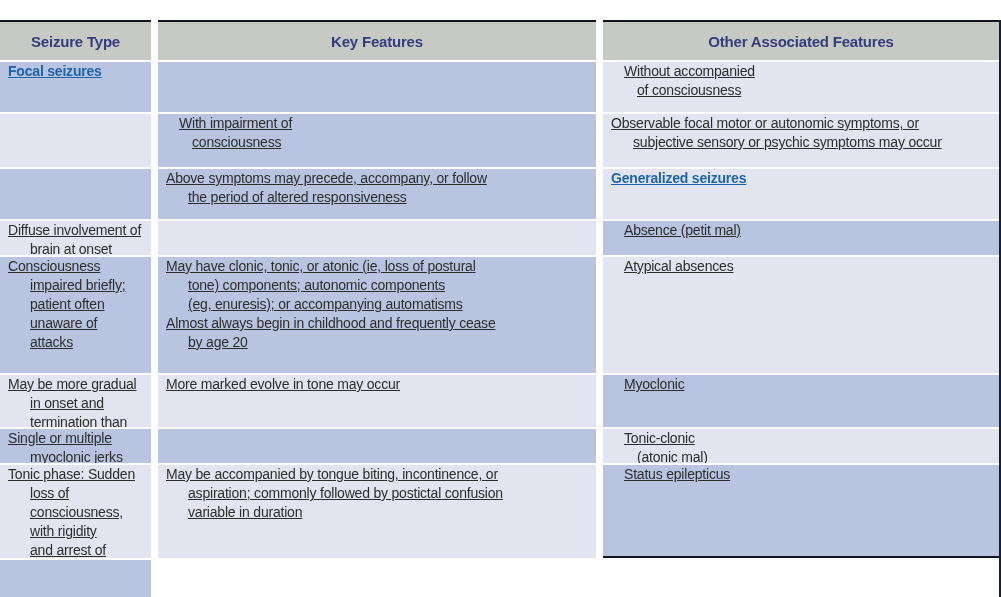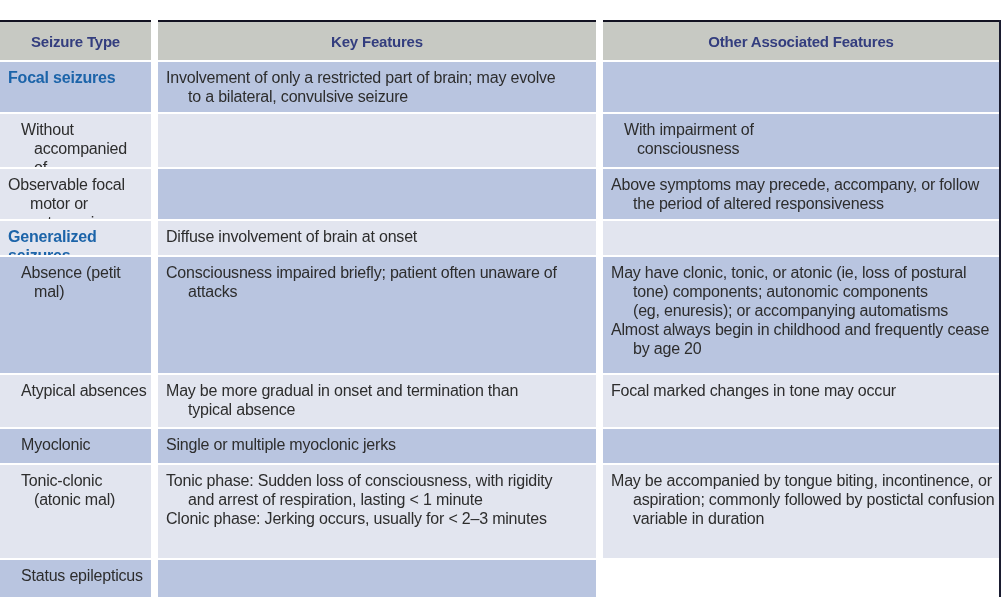--- a/index.html
+++ b/index.html
@@ -26,28 +26,28 @@
     color: #333d7e;
     font-weight: bold;
     font-size: 15px;
     letter-spacing: -0.2px;
     display: flex;
     align-items: center;
     justify-content: center;
     border-top: 2px solid #131322;
   }
   .cell {
-    font-size: 16px;
+    font-size: 14px;
     line-height: 19px;
     letter-spacing: -0.2px;
     color: #2d2d2d;
-    padding-top: 6px;
     padding-bottom: 6px;
     padding-right: 3px;
     overflow: hidden;
+    text-decoration: underline;
   }
   .cell.med { background: #b9c5e0; }
   .cell.lgt { background: #e2e5ef; }
   .cell.last-row { border-bottom: 2px solid #131322; }
   .para { white-space: pre-line; }
   
   .cx .para { padding-left: 30px; text-indent: -22px; }
   
   .c1.sub .para { padding-left: 34px; text-indent: -13px; }
   
@@ -57,24 +57,20 @@
 </head>
 <body>
 
 <div class="table-wrap">
   <div class="grid" id="table-grid" style="grid-template-rows: 40px 50px 53px 50px 34px 116px 52px 34px 93px 50px;">
     <div class="hcell">Seizure Type</div>
     <div class="hcell">Key Features</div>
     <div class="hcell">Other Associated Features</div>
   <div class="cell med c1 section">
         <div class="para">Focal seizures</div>
-      </div>
-      <div class="cell med cx">
-        <div class="para">Involvement of only a restricted part of brain; may evolve
-to a bilateral, convulsive seizure</div>
       </div>
       <div class="cell med cx"></div>
       <div class="cell lgt c1 sub">
         <div class="para">Without accompanied
 of consciousness</div>
       </div>
       <div class="cell lgt cx"></div>
       <div class="cell med c1 sub">
         <div class="para">With impairment of
 consciousness</div>
@@ -110,21 +106,21 @@
 by age 20</div>
       </div>
       <div class="cell lgt c1 sub">
         <div class="para">Atypical absences</div>
       </div>
       <div class="cell lgt cx">
         <div class="para">May be more gradual in onset and termination than
 typical absence</div>
       </div>
       <div class="cell lgt cx">
-        <div class="para">Focal marked changes in tone may occur</div>
+        <div class="para">More marked evolve in tone may occur</div>
       </div>
       <div class="cell med c1 sub">
         <div class="para">Myoclonic</div>
       </div>
       <div class="cell med cx">
         <div class="para">Single or multiple myoclonic jerks</div>
       </div>
       <div class="cell med cx"></div>
       <div class="cell lgt c1 sub">
         <div class="para">Tonic-clonic

